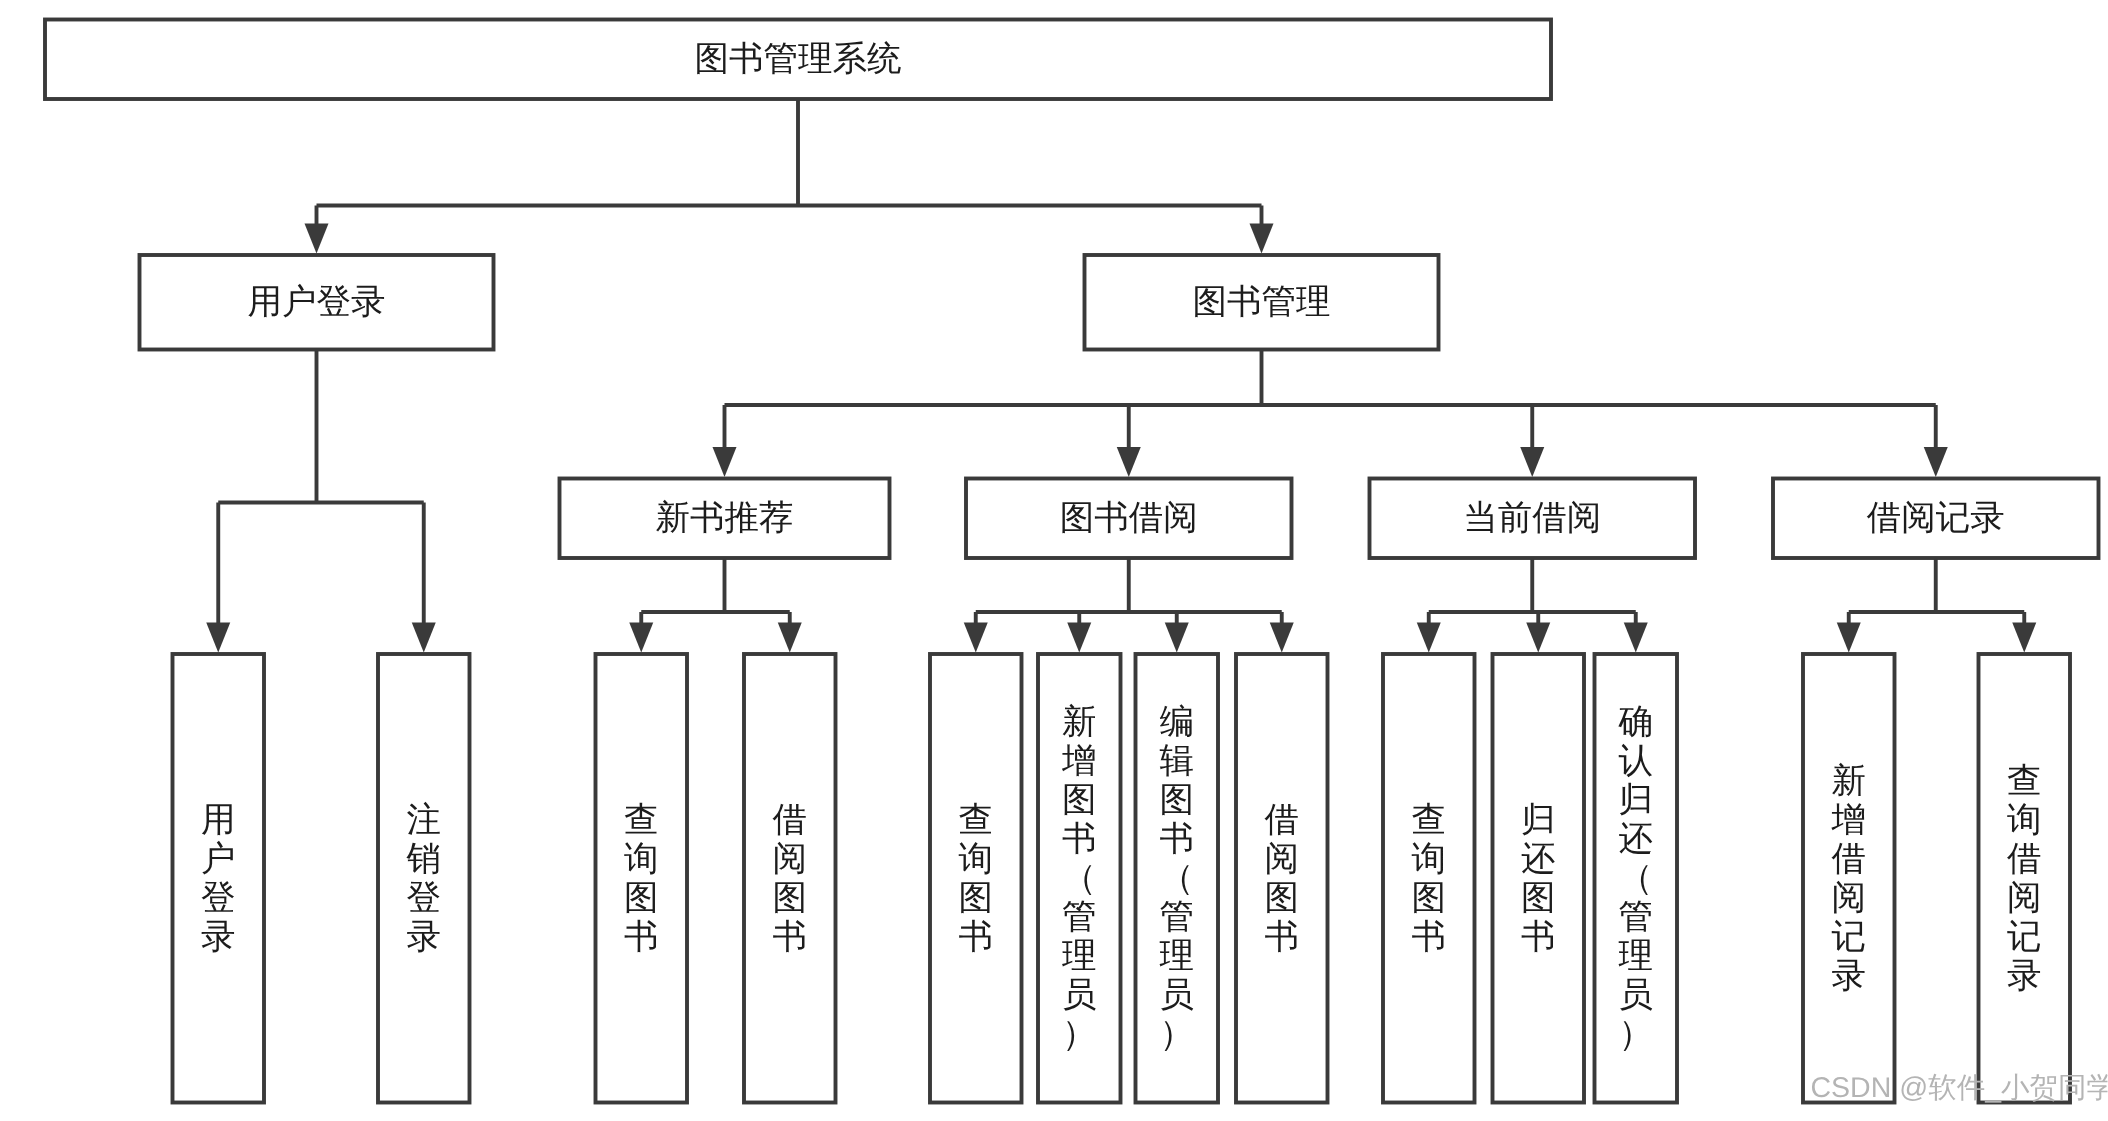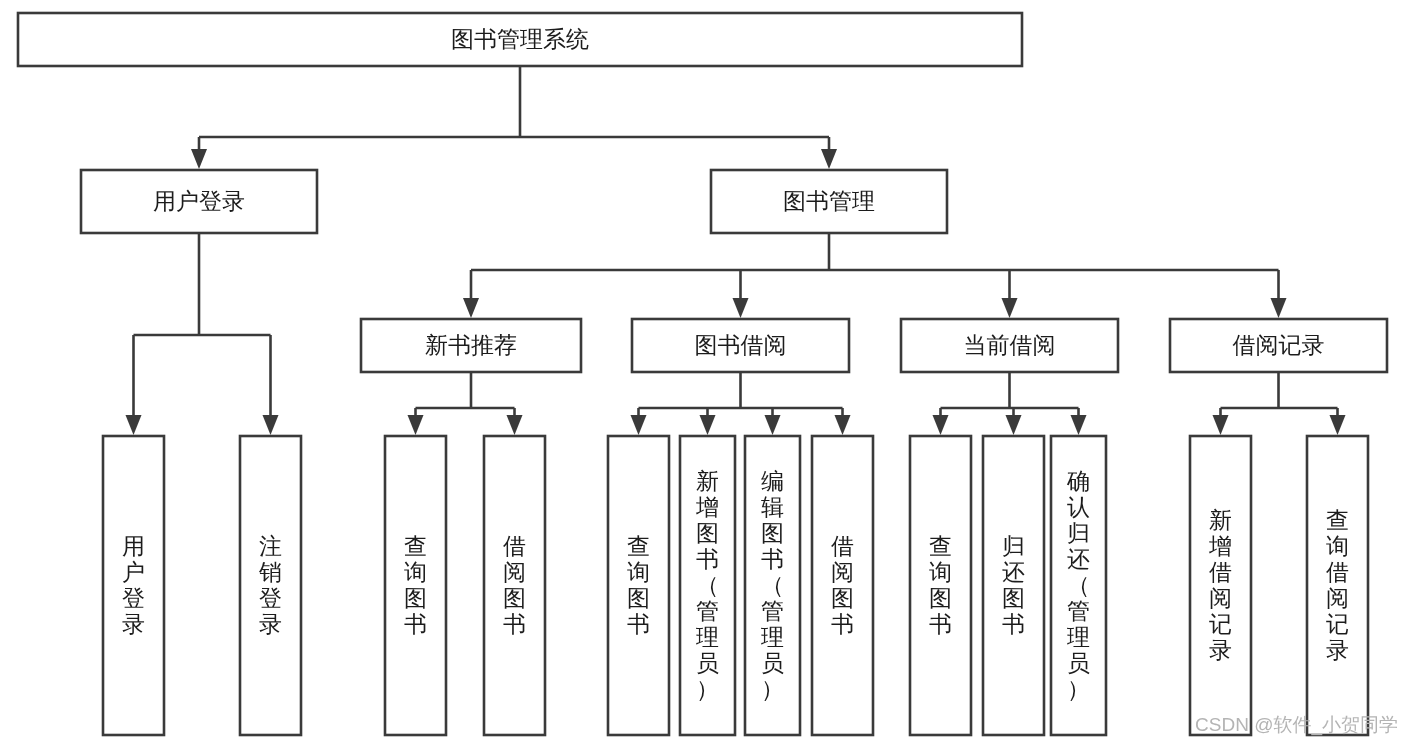--- a/index.html
+++ b/index.html
@@ -9,21 +9,21 @@
   }
   body {
     width: 1405px;
     height: 747px;
     position: relative;
     overflow: hidden;
     font-family: "Liberation Sans", "DejaVu Sans", sans-serif;
   }
   #diagram-root {
     position: absolute;
-    left: 0;
+    left: 12px;
     top: 0;
     width: 1363px;
     height: 747px;
   }
   svg { display: block; }
 
   .node-box {
     fill: #ffffff;
     stroke: #3a3a3a;
     stroke-width: 2.6;

